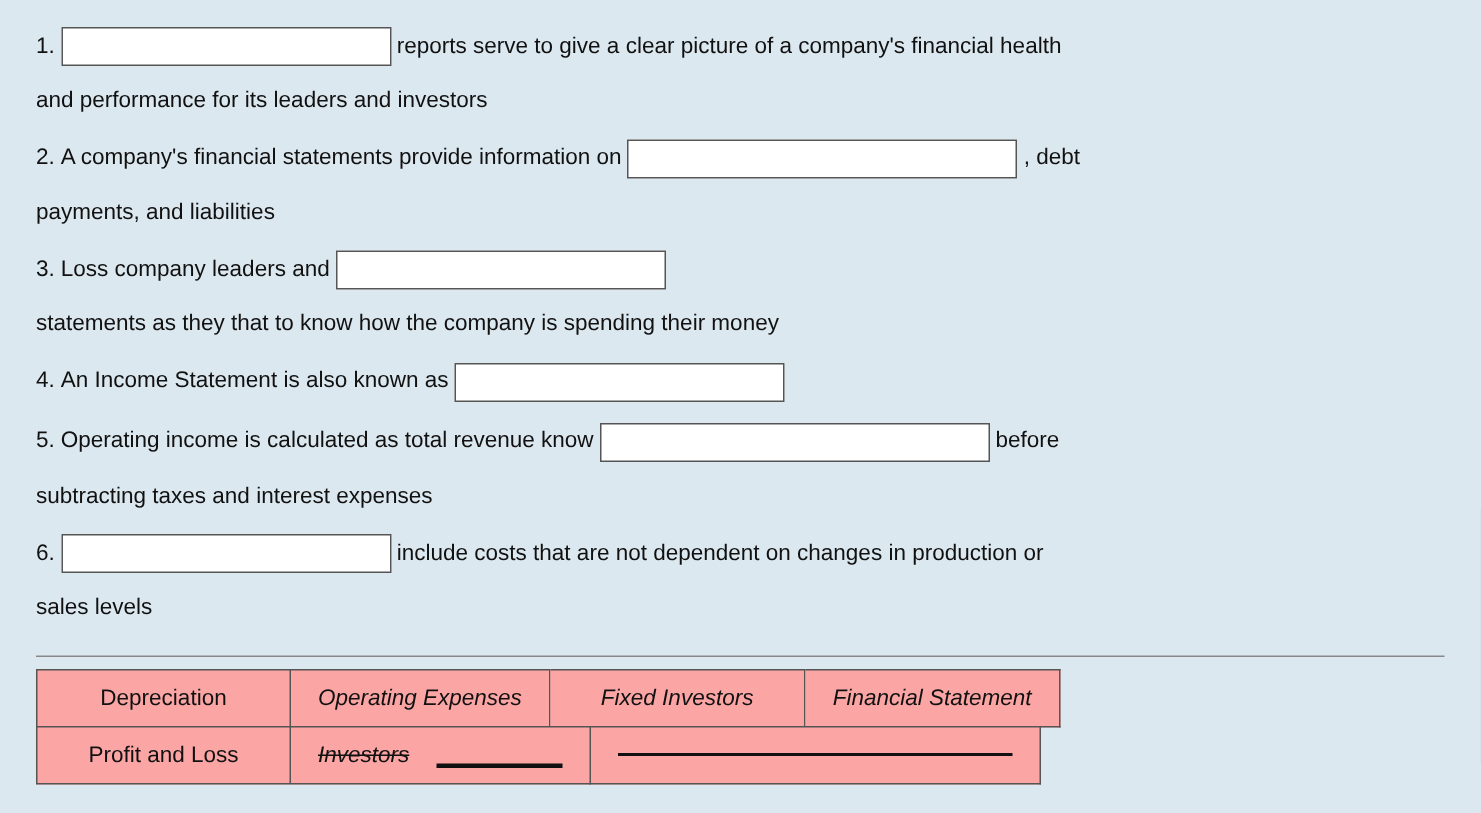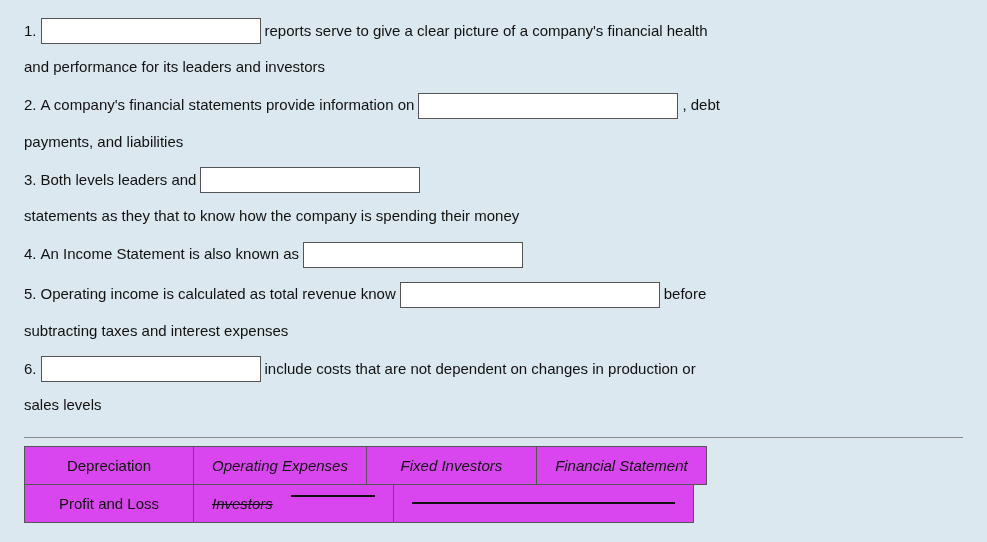--- a/index.html
+++ b/index.html
@@ -65,21 +65,21 @@
     }
 
     .choices-row {
       display: flex;
       flex-direction: row;
       align-items: stretch;
     }
 
     .choice-item {
       border: 1.5px solid #555;
-      background: #d946ef;
+      background: #fca5a5;
       padding: 10px 18px;
       min-width: 170px;
       text-align: center;
       font-size: 15px;
       cursor: pointer;
       user-select: none;
     }
 
     .choice-item + .choice-item {
       border-left: none;
@@ -115,21 +115,21 @@
       <span>A company's financial statements provide information on</span>
       <span class="blank-input blank-long"></span>
       <span>, debt</span>
     </div>
     <div class="continuation-line">payments, and liabilities</div>
   </div>
 
   <div class="question-block">
     <div class="question-line">
       <span class="q-number">3.</span>
-      <span>Both levels leaders and</span>
+      <span>Loss company leaders and</span>
       <span class="blank-input blank-medium"></span>
     </div>
     <div class="continuation-line">statements as they that to know how the company is spending their money</div>
   </div>
 
   <div class="question-block">
     <div class="question-line">
       <span class="q-number">4.</span>
       <span>An Income Statement is also known as</span>
       <span class="blank-input blank-medium"></span>
@@ -168,21 +168,21 @@
       </div>
       <div class="choice-item">
         <span>Financial Statement</span>
       </div>
     </div>
 
     <div class="choices-row choices-row-2">
       <div class="choice-item">
         <span>Profit and Loss</span>
       </div>
-      <div class="choice-item" style="min-width:200px; display:flex; align-items:flex-start; gap:16px;">
+      <div class="choice-item" style="min-width:200px; display:flex; align-items:flex-end; gap:16px;">
         <span style="text-decoration: line-through;">Investors</span>
         <span style="display:inline-block; flex:1; height:2.5px; background:#111; margin-left:2px;"></span>
       </div>
       <div class="choice-item" style="min-width:300px; display:flex; align-items:center;">
         <span style="display:inline-block; width:100%; height:2.5px; background:#111;"></span>
       </div>
     </div>
   </div>
 
 </div>

